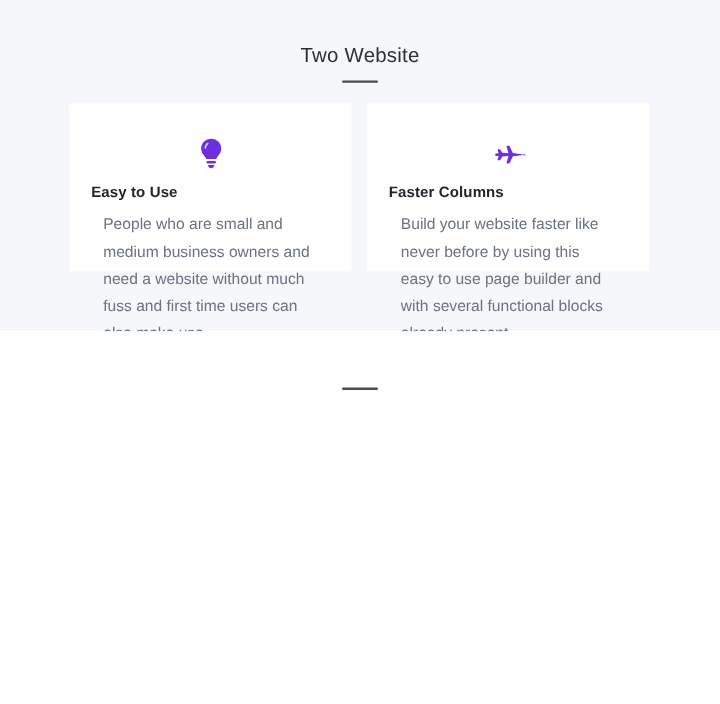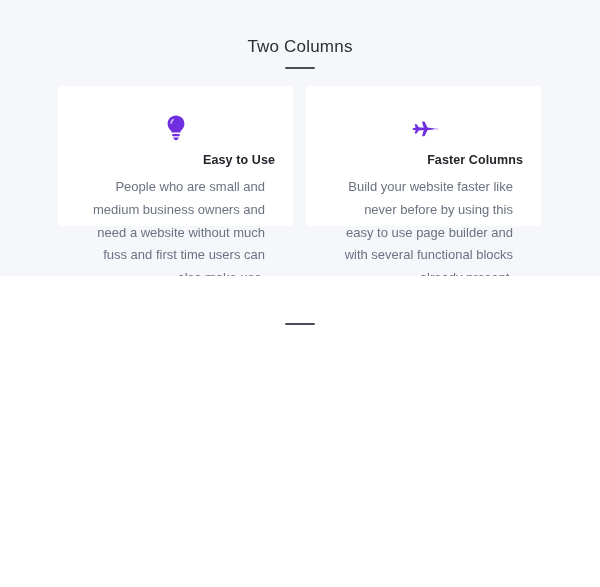--- a/index.html
+++ b/index.html
@@ -53,21 +53,21 @@
     width: 484px;
     display: flex;
     gap: 13px;
   }
   .card-plain {
     background: #ffffff;
     width: 235px;
     height: 140px;
     box-sizing: border-box;
     padding: 26px 18px 0 18px;
-    text-align: right;
+    text-align: left;
     border-radius: 1px;
   }
   .card-plain .icon-slot {
     height: 32px;
     display: flex;
     align-items: center;
     justify-content: center;
     margin-bottom: 9px;
   }
   .card-plain .card-title {
@@ -86,21 +86,21 @@
   }
 
   .icon-svg { display: block; }
 </style>
 </head>
 <body>
 
 <div class="section-two">
 
   <div style="padding-top:37px;">
-    <h2 class="section-heading">Two Columns</h2>
+    <h2 class="section-heading">Two Website</h2>
     <div class="heading-rule"></div>
   </div>
 
   <div class="two-col-wrap">
 
     <div class="card-plain">
       <div class="icon-slot">
         <svg class="icon-svg" width="20" height="26" viewBox="0 0 20 26">
           <path d="M10 0.6C5.3 0.6 1.6 4.2 1.6 8.7c0 2.8 1.5 4.9 2.9 6.5 0.7 0.8 1.2 1.6 1.4 2.4h8.2c0.2-0.8 0.7-1.6 1.4-2.4 1.4-1.6 2.9-3.7 2.9-6.5C18.4 4.2 14.7 0.6 10 0.6z" fill="#6f2fe0"></path>
           <rect x="6.1" y="19.1" width="7.8" height="2.1" rx="1" fill="#6f2fe0"></rect>

